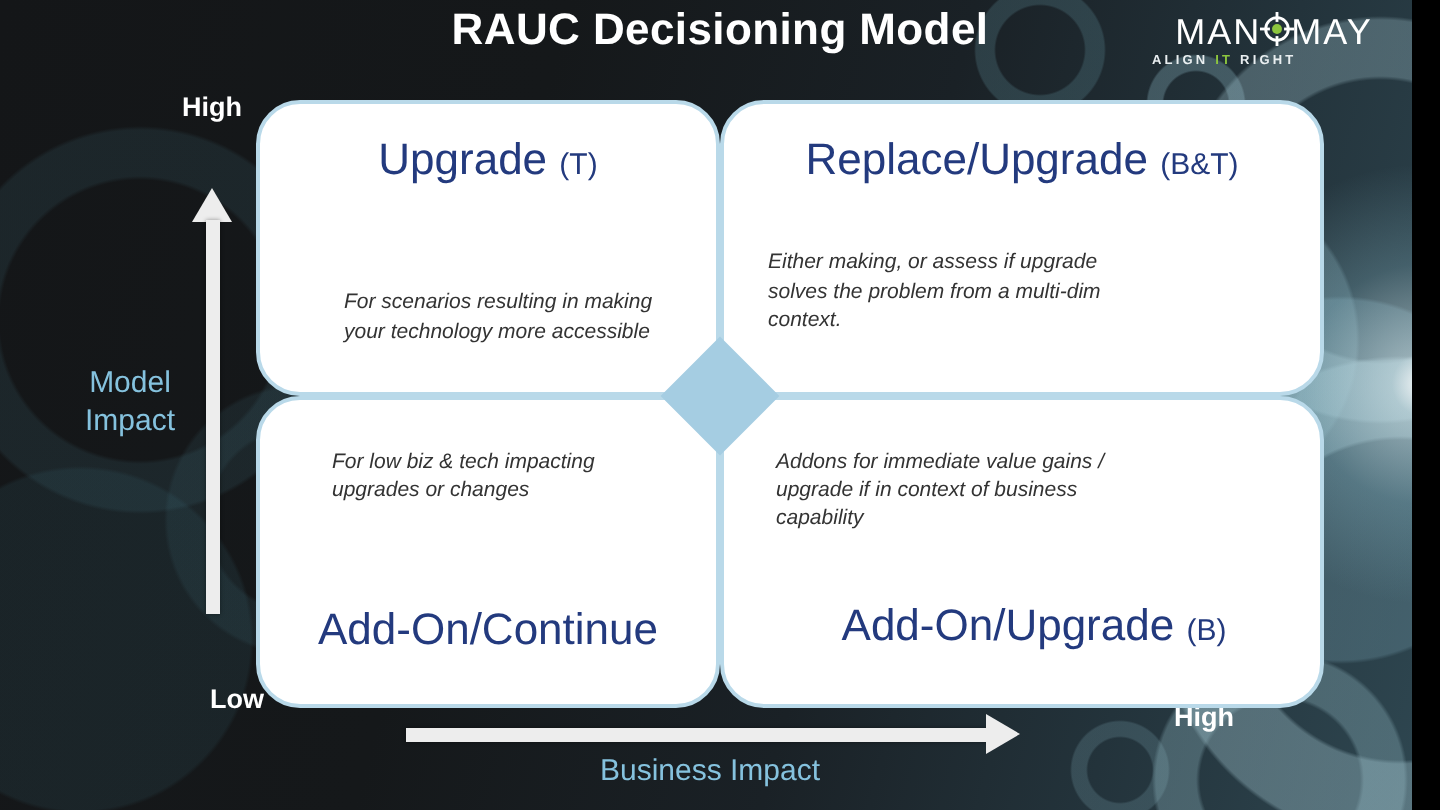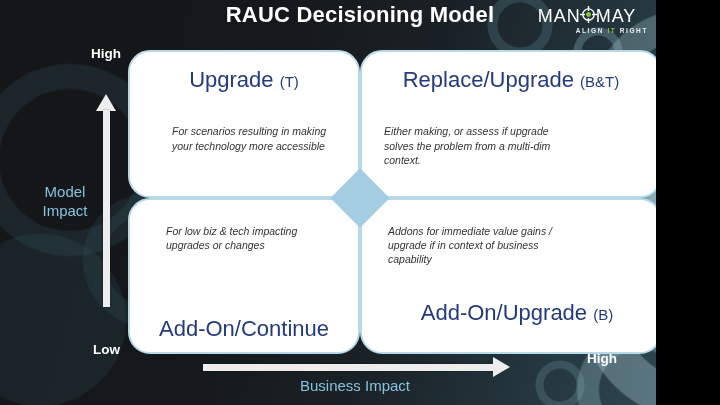--- a/index.html
+++ b/index.html
@@ -1,17 +1,17 @@
 <!DOCTYPE html>
 <html><head>
 <meta charset="utf-8">
 <style>
   html,body{margin:0;padding:0;background:#000;}
   .slide{
-    position:relative;width:656px;height:405px;overflow:hidden;
+    position:relative;width:706px;height:405px;overflow:hidden;
     font-family:"Liberation Sans",sans-serif;
     background-image:
       radial-gradient(circle at 712px 192px, rgba(255,255,255,0.95) 0px, rgba(220,240,245,0.55) 16px, rgba(150,200,215,0.25) 60px, rgba(150,200,215,0) 110px),
       radial-gradient(circle at 690px 110px, rgba(0,0,0,0) 70px, rgba(170,205,215,0.30) 72px, rgba(170,205,215,0.30) 100px, rgba(0,0,0,0) 102px),
       radial-gradient(circle at 600px 170px, rgba(0,0,0,0) 55px, rgba(140,180,192,0.28) 57px, rgba(140,180,192,0.28) 78px, rgba(0,0,0,0) 80px),
       radial-gradient(circle at 700px 300px, rgba(0,0,0,0) 80px, rgba(160,195,205,0.38) 82px, rgba(160,195,205,0.38) 120px, rgba(0,0,0,0) 122px),
       radial-gradient(circle at 640px 390px, rgba(0,0,0,0) 40px, rgba(150,190,200,0.32) 42px, rgba(150,190,200,0.32) 62px, rgba(0,0,0,0) 64px),
       radial-gradient(circle at 670px 240px, rgba(110,150,165,0.35) 0px, rgba(110,150,165,0.35) 90px, rgba(0,0,0,0) 92px),
       radial-gradient(circle at 598px 52px, rgba(0,0,0,0) 16px, rgba(130,170,182,0.35) 17px, rgba(130,170,182,0.35) 24px, rgba(0,0,0,0) 25px),
       radial-gradient(circle at 70px 160px, rgba(0,0,0,0) 70px, rgba(70,120,135,0.16) 72px, rgba(70,120,135,0.16) 95px, rgba(0,0,0,0) 97px),
@@ -20,55 +20,55 @@
       radial-gradient(circle at 185px 225px, rgba(0,0,0,0) 14px, rgba(90,140,152,0.22) 15px, rgba(90,140,152,0.22) 20px, rgba(0,0,0,0) 21px),
       radial-gradient(circle at 520px 25px, rgba(0,0,0,0) 22px, rgba(100,150,162,0.25) 23px, rgba(100,150,162,0.25) 32px, rgba(0,0,0,0) 33px),
       radial-gradient(circle at 560px 385px, rgba(0,0,0,0) 16px, rgba(120,160,172,0.25) 17px, rgba(120,160,172,0.25) 24px, rgba(0,0,0,0) 25px),
       linear-gradient(105deg,#141618 0%,#15181a 35%,#1a2126 60%,#23333b 80%,#2e4650 100%);
   }
   .title{
     position:absolute;left:0;top:2px;width:720px;margin:0;text-align:center;
     color:#ffffff;font-size:22px;font-weight:bold;letter-spacing:0.2px;
   }
   
-  .logo{position:absolute;top:6px;right:8px;width:122px;text-align:right;color:#fff;}
+  .logo{position:absolute;top:6px;right:8px;width:122px;text-align:left;color:#fff;}
   .logo-row{display:flex;align-items:center;justify-content:center;font-size:18px;letter-spacing:1px;font-weight:400;line-height:1;}
   .logo-row .oicon{margin:0 -1px;display:inline-block;}
   .tagline{font-size:6.5px;font-weight:bold;letter-spacing:1.6px;margin-top:1px;color:#e9eef0;}
   .tagline .green{color:#8dc63f;}
   
   .grid{
     position:absolute;left:128px;top:50px;width:534px;height:304px;
     display:grid;grid-template-columns:232px 302px;grid-template-rows:148px 156px;
   }
   .card{
     background:#ffffff;border:2px solid #b9d9e9;border-radius:22px;
     box-sizing:border-box;display:flex;flex-direction:column;
   }
   .card h2{margin:0;text-align:center;font-weight:400;color:#233a7e;font-size:22px;line-height:1.2;}
   .card h2 .suffix{font-size:15px;}
   .card p{margin:0;font-style:italic;font-size:10.5px;line-height:1.35;color:#333333;}
-  .card.tl{padding-top:15px;}
+  .card.tl{padding-top:15px;gap:20px;}
   .card.tl p{margin-top:31px;margin-left:42px;max-width:158px;}
   .card.tr{padding-top:15px;}
   .card.tr p{margin-top:31px;margin-left:22px;max-width:196px;}
-  .card.bl{padding-top:24px;padding-bottom:10px;}
+  .card.bl{padding-top:24px;padding-bottom:24px;}
   .card.bl p{margin-left:36px;max-width:158px;}
   .card.bl h2{margin-top:auto;}
   .card.br{padding-top:24px;padding-bottom:26px;}
   .card.br p{margin-left:26px;max-width:192px;}
   .card.br h2{margin-top:auto;padding-left:12px;}
   .diamond{
     position:absolute;left:211px;top:127px;width:42px;height:42px;
     background:#a5cde2;transform:rotate(45deg);
   }
   
   .axis-label{position:absolute;color:#ffffff;font-size:13.5px;font-weight:bold;}
   .lab-high-left{left:91px;top:46px;}
-  .lab-low-left{left:93px;top:342px;}
+  .lab-low-left{left:105px;top:342px;}
   .lab-high-right{left:587px;top:351px;}
   .axis-name{position:absolute;color:#85c2de;font-size:15px;text-align:center;line-height:1.25;}
   .tech{left:28px;top:183px;width:74px;}
   .biz{left:250px;top:377px;width:210px;}
   .v-arrow-line{position:absolute;left:103px;top:110px;width:7px;height:197px;background:#ededed;box-shadow:0 0 2px rgba(0,0,0,0.4);}
   .v-arrow-head{position:absolute;left:96px;top:94px;width:0;height:0;
     border-left:10px solid transparent;border-right:10px solid transparent;border-bottom:17px solid #ededed;}
   .h-arrow-line{position:absolute;left:203px;top:364px;width:291px;height:7px;background:#ededed;box-shadow:0 0 2px rgba(0,0,0,0.4);}
   .h-arrow-head{position:absolute;left:493px;top:357px;width:0;height:0;
     border-top:10px solid transparent;border-bottom:10px solid transparent;border-left:17px solid #ededed;}

